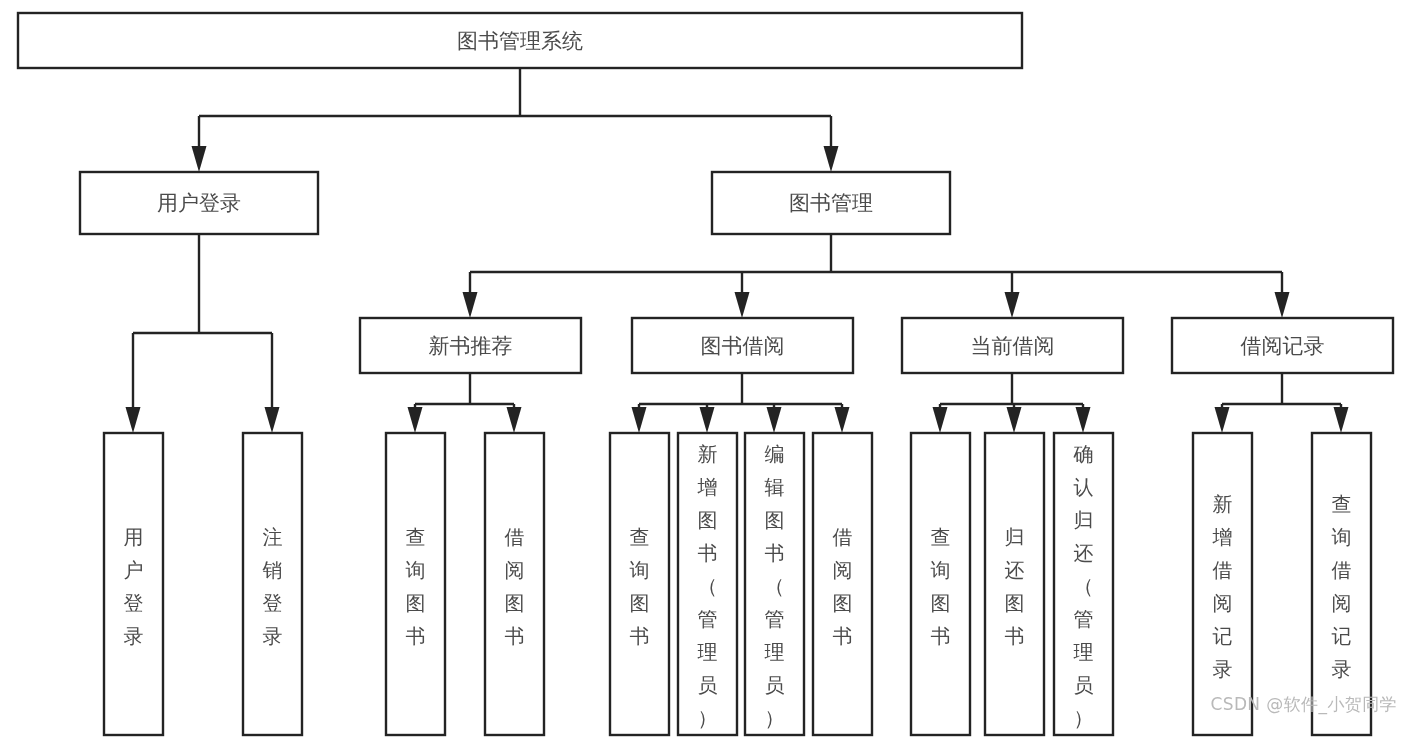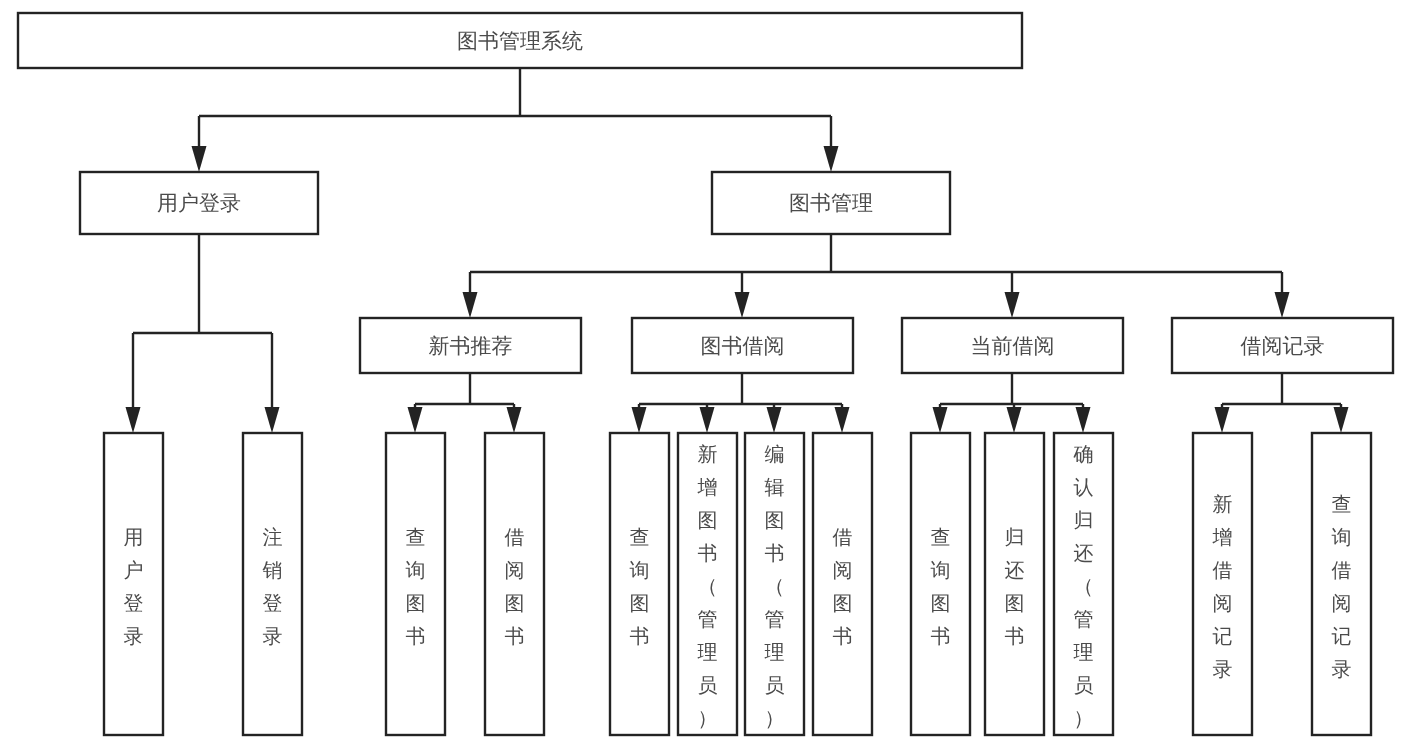--- a/index.html
+++ b/index.html
@@ -216,13 +216,14 @@
         <g>
           <rect x="1193" y="433" width="59" height="302" class="node-box"></rect>
           <text x="1222.5" class="node-label-v"><tspan x="1222.5" y="510.74">新</tspan><tspan x="1222.5" y="543.74">增</tspan><tspan x="1222.5" y="576.74">借</tspan><tspan x="1222.5" y="609.74">阅</tspan><tspan x="1222.5" y="642.74">记</tspan><tspan x="1222.5" y="675.74">录</tspan></text>
         </g>
         <g>
           <rect x="1312" y="433" width="59" height="302" class="node-box"></rect>
           <text x="1341.5" class="node-label-v"><tspan x="1341.5" y="510.74">查</tspan><tspan x="1341.5" y="543.74">询</tspan><tspan x="1341.5" y="576.74">借</tspan><tspan x="1341.5" y="609.74">阅</tspan><tspan x="1341.5" y="642.74">记</tspan><tspan x="1341.5" y="675.74">录</tspan></text>
         </g>
       </g>
   </svg>
+  <div class="watermark">CSDN @软件_小贺同学</div>
 </div>
 
 </body></html>

